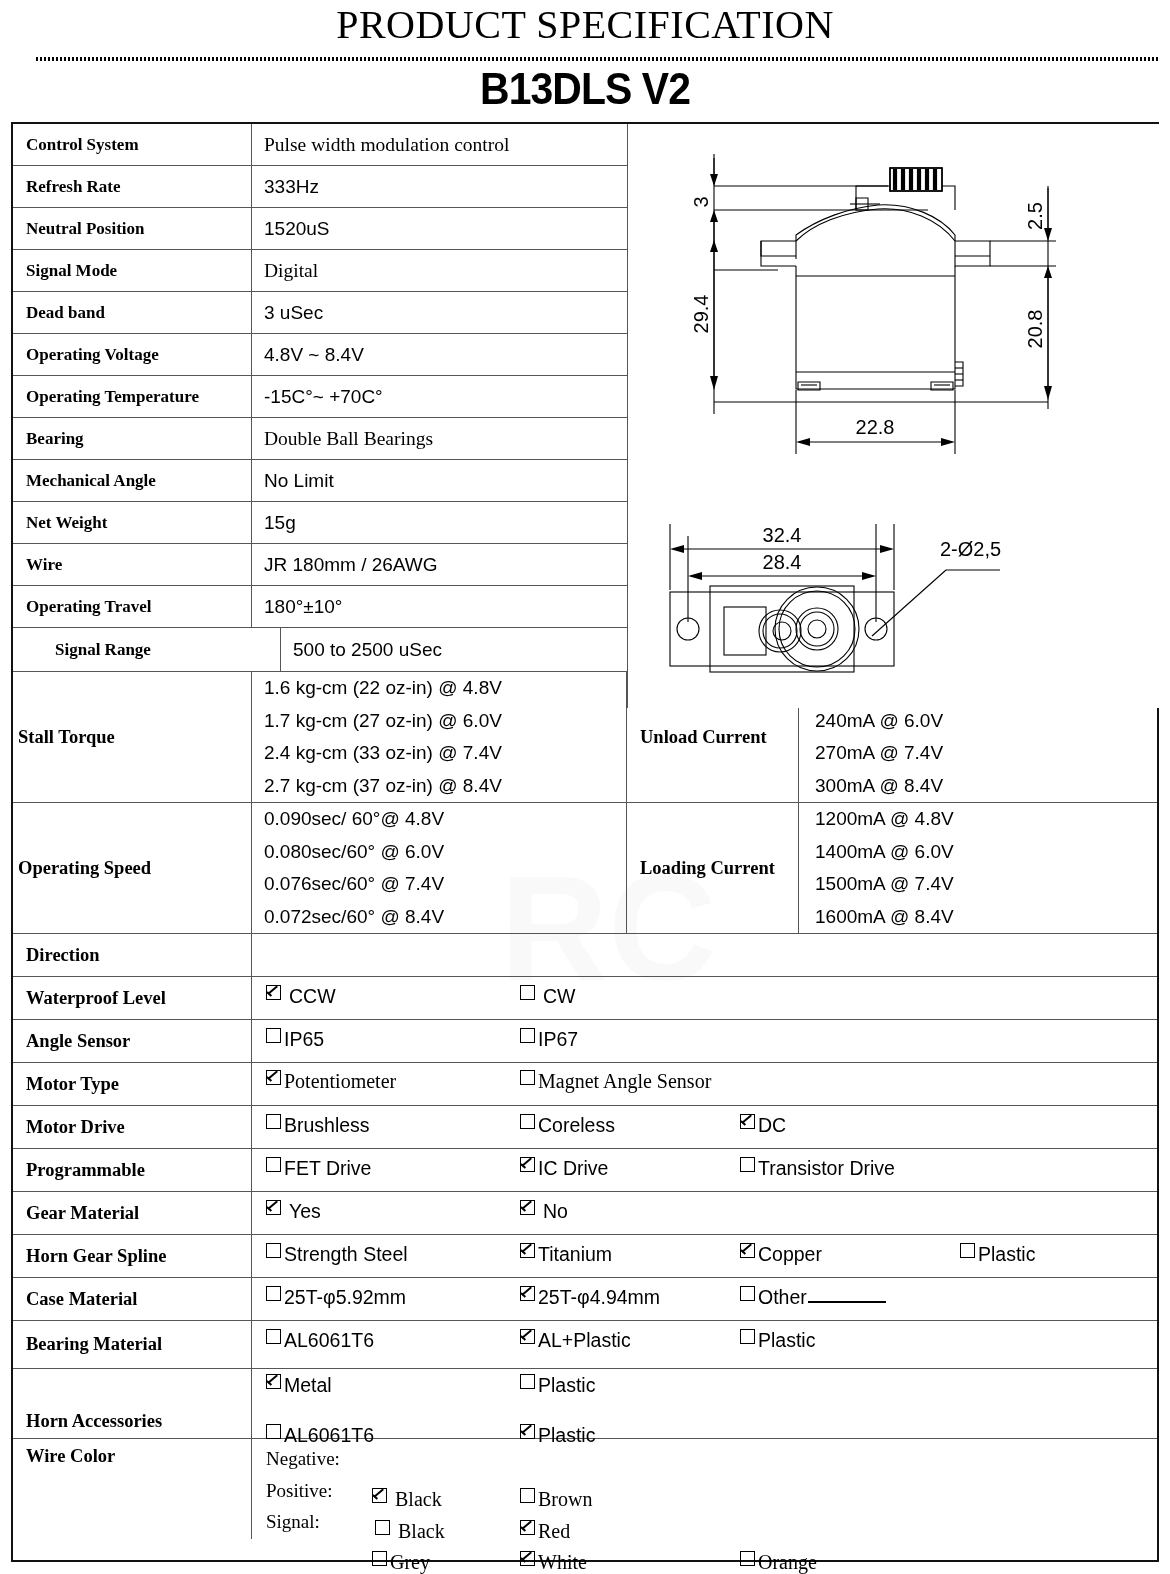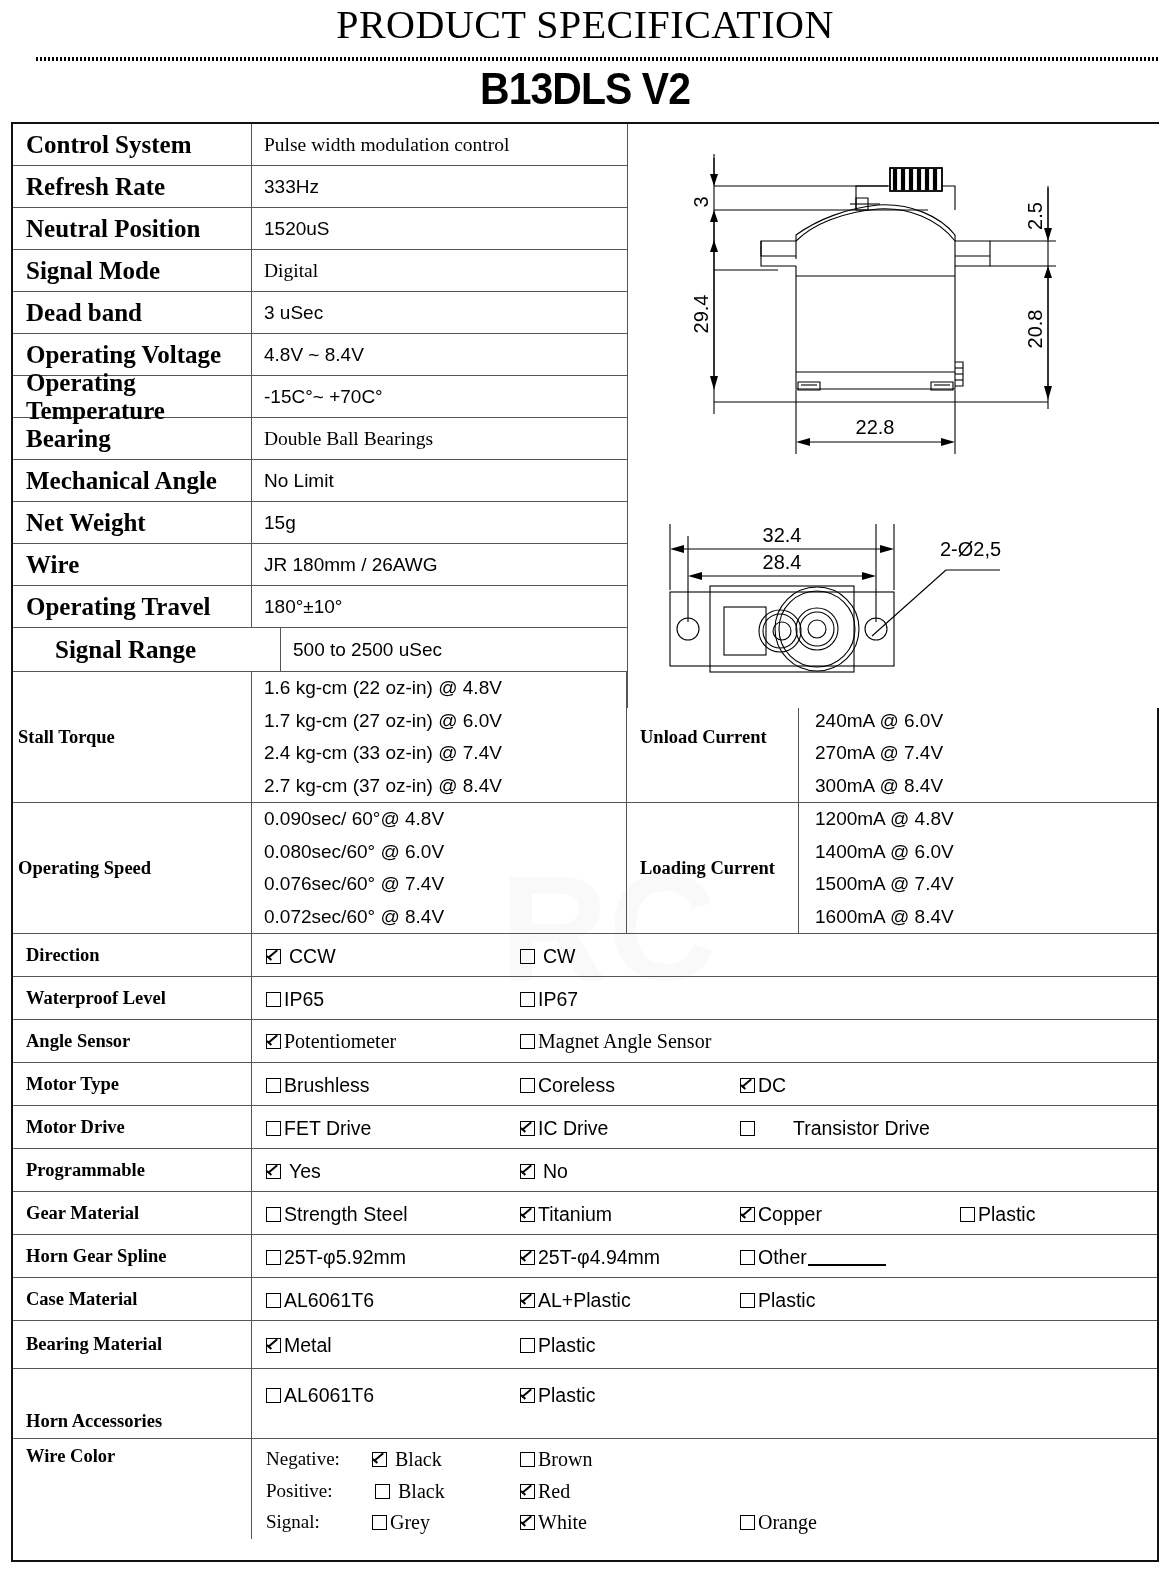--- a/index.html
+++ b/index.html
@@ -30,21 +30,21 @@
   
   .tbl{
     position:absolute;left:11px;top:122px;width:1148px;height:1440px;
     border:2px solid #111;box-sizing:border-box;
   }
   .row{position:relative;border-bottom:1px solid #555;box-sizing:border-box;display:flex;}
   .row:last-child{border-bottom:none;}
   .lbl{
     width:239px;flex:0 0 239px;box-sizing:border-box;
     border-right:1px solid #555;
-    font-weight:bold;font-size:25px;
+    font-weight:bold;font-size:17px;
     padding:0 0 0 13px;display:flex;align-items:center;
   }
   .val{
     flex:1 1 auto;box-sizing:border-box;
     font-size:19px;padding:0 0 0 12px;display:flex;align-items:center;
     font-family:"Liberation Sans",sans-serif;
   }
   .val.serif{font-family:"Liberation Serif",serif;font-size:19.5px;}
 
   
@@ -85,21 +85,21 @@
   .cbrow.h2{height:48px;}
   .cbrow.tallhorn{height:70px;}
   .cbrow.wire{height:100px;border-bottom:none;}
   .cbrow .c-lbl{
     width:239px;flex:0 0 239px;border-right:1px solid #555;box-sizing:border-box;
     font-weight:bold;font-size:18.5px;display:flex;align-items:center;padding-left:13px;
   }
   .cbrow .c-lbl.bottom{align-items:flex-end;padding-bottom:6px;}
   .cbrow .c-lbl.top{align-items:flex-start;padding-top:7px;}
   .c-opts{flex:1 1 auto;position:relative;font-family:"Liberation Sans",sans-serif;font-size:19.5px;}
-  .opt{position:absolute;white-space:nowrap;display:flex;align-items:center;}
+  .opt{position:absolute;white-space:nowrap;display:flex;margin-top:40px;}
   .opt .bx{
     display:inline-block;width:15px;height:15px;border:1.6px solid #000;
     box-sizing:border-box;position:relative;margin-right:3px;flex:0 0 auto;
   }
   .opt.ck .bx::after{
     content:"";position:absolute;left:1px;top:7px;width:12px;height:1.8px;
     background:#000;transform:rotate(-40deg);transform-origin:left center;
   }
   .opt.ck .bx::before{
     content:"";position:absolute;left:0px;top:5px;width:6px;height:1.8px;
@@ -281,21 +281,21 @@
       <div class="c-lbl">Motor Drive</div>
       <div class="c-opts">
         <div class="opt" style="left:14px;top:11px;">
           <span class="bx"></span>
           <span>FET Drive</span>
         </div>
         <div class="opt ck" style="left:268px;top:11px;">
           <span class="bx"></span>
           <span>IC Drive</span>
         </div>
-        <div class="opt" style="left:488px;top:11px;gap:35px;">
+        <div class="opt" style="left:488px;top:11px;">
           <span class="bx"></span>
           <span>Transistor Drive</span>
         </div>
       </div>
     </div>
 
     <div class="cbrow">
       <div class="c-lbl">Programmable</div>
       <div class="c-opts">
         <div class="opt ck" style="left:14px;top:11px;">

